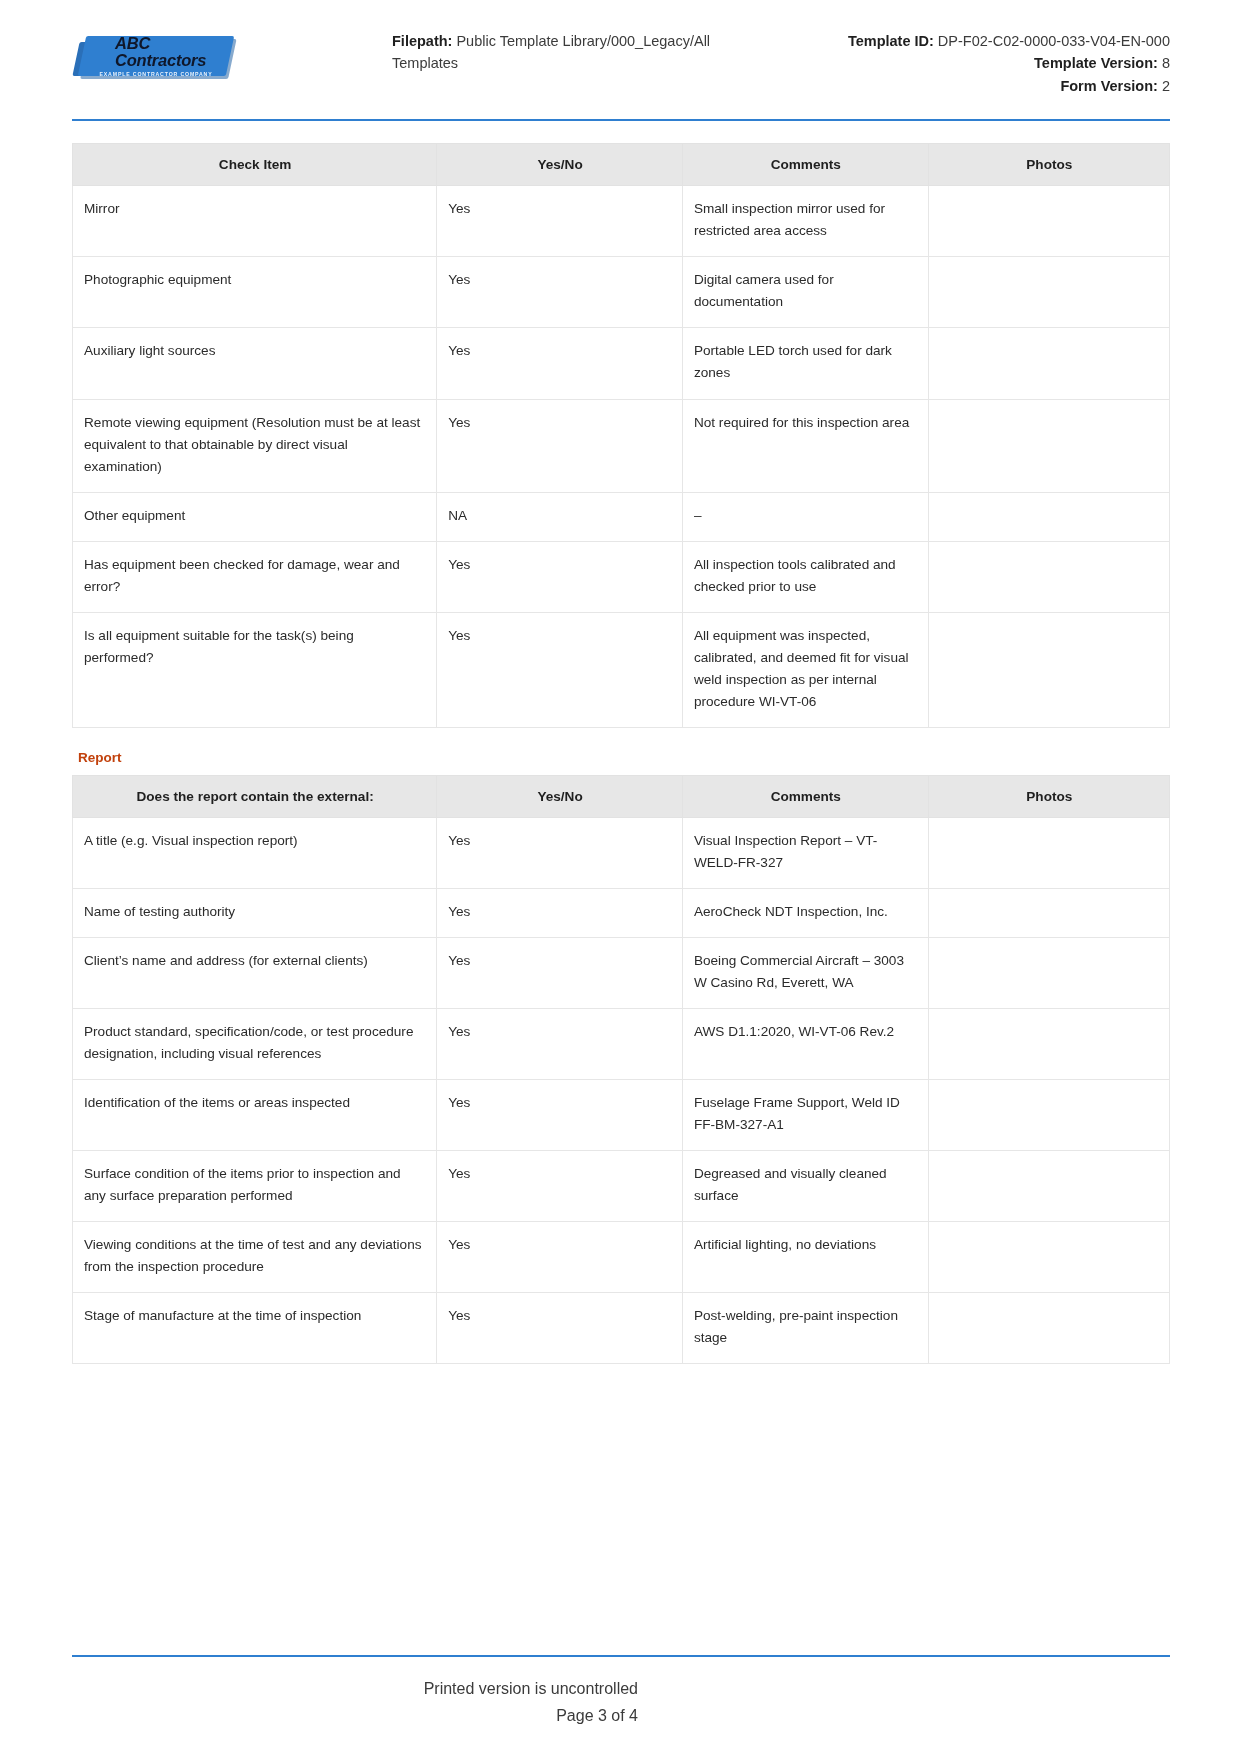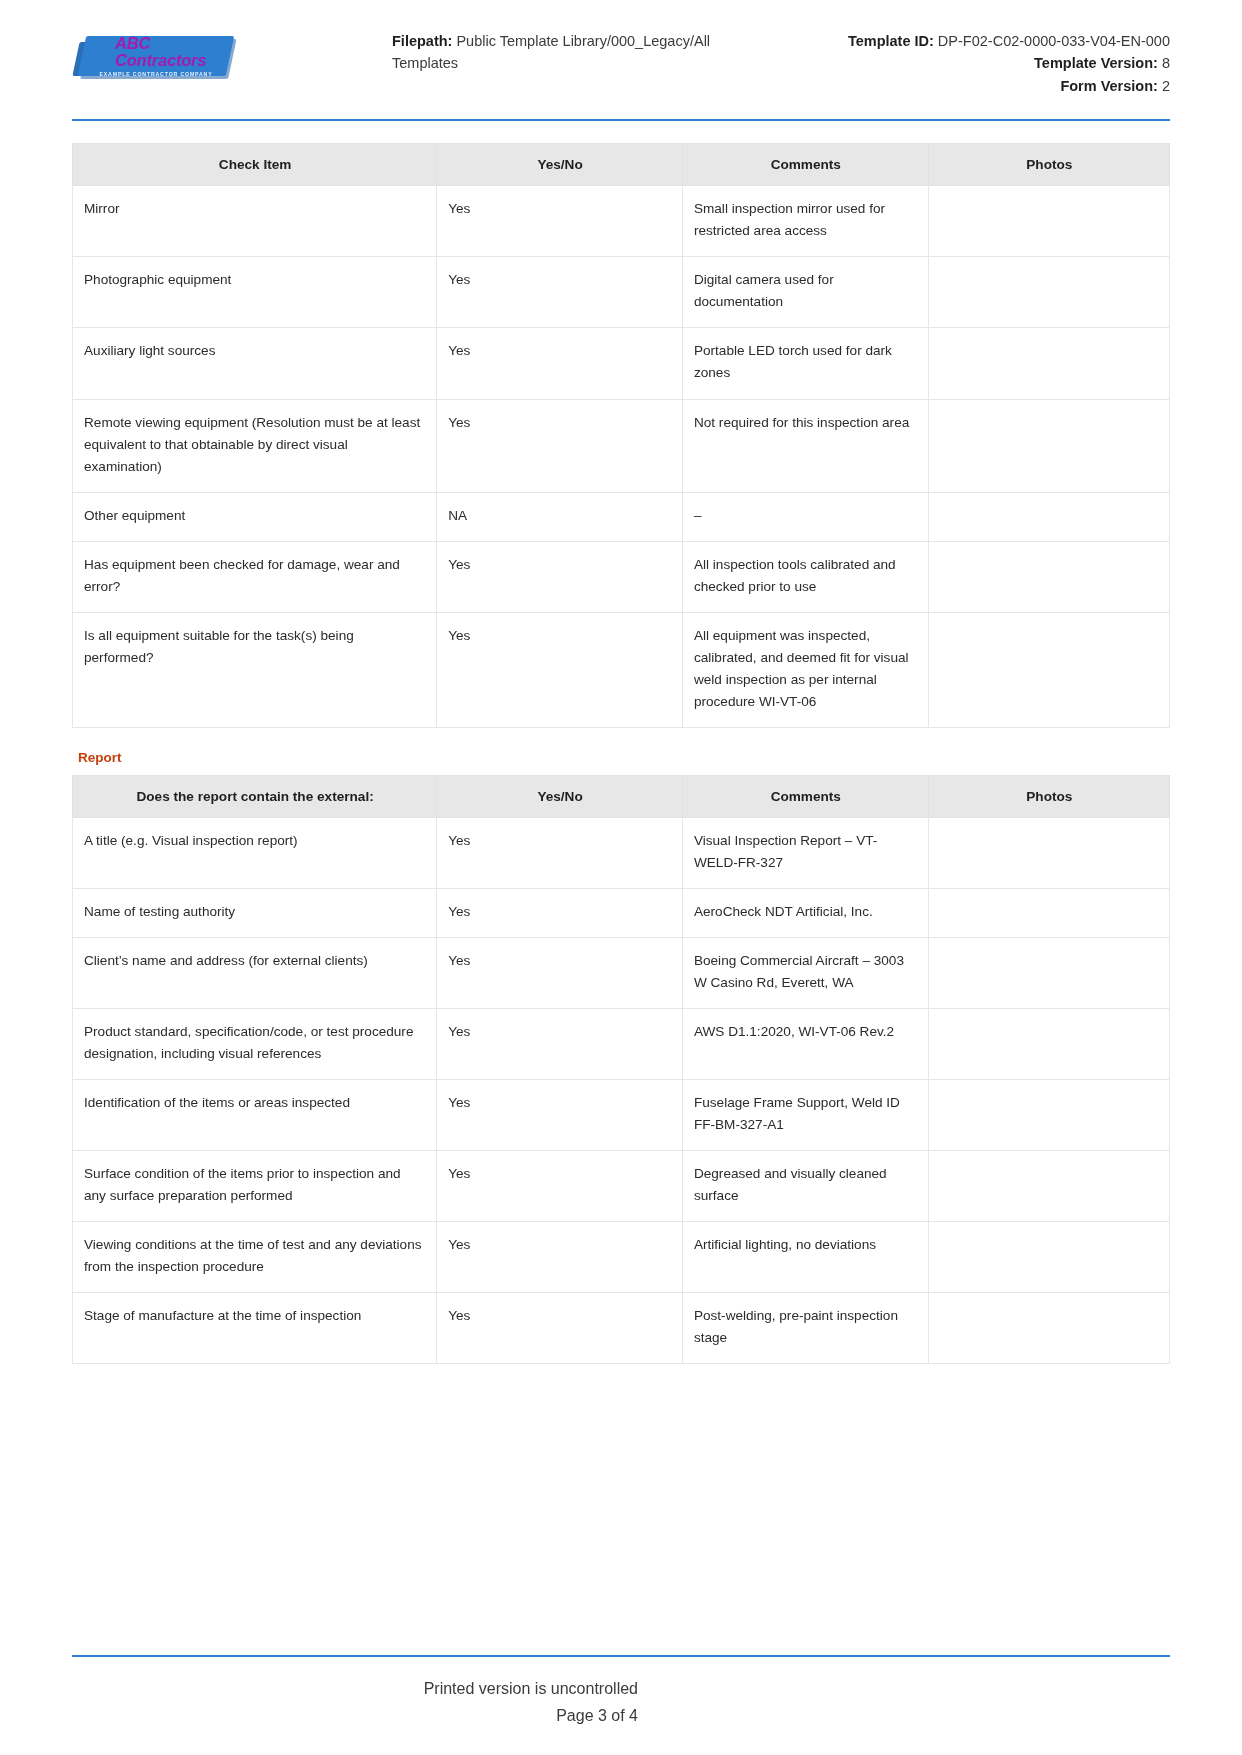--- a/index.html
+++ b/index.html
@@ -64,21 +64,21 @@
   .logo-text {
     position: absolute;
     inset: 0;
     display: flex;
     flex-direction: column;
     align-items: center;
     justify-content: center;
     z-index: 3;
   }
   .logo-title {
-    color: #a21caf;
+    color: #0f172a;
     font-weight: bold;
     font-style: italic;
     font-size: 16.5px;
     letter-spacing: -0.2px;
     line-height: 1;
     margin-left: 33px;
   }
   .logo-sub {
     color: #eaf2fb;
     font-size: 5.2px;
@@ -298,21 +298,21 @@
       <tbody>
           <tr>
             <td>A title (e.g. Visual inspection report)</td>
             <td class="ans-yes">Yes</td>
             <td>Visual Inspection Report – VT-WELD-FR-327</td>
             <td class="photos"></td>
           </tr>
           <tr>
             <td>Name of testing authority</td>
             <td class="ans-yes">Yes</td>
-            <td>AeroCheck NDT Artificial, Inc.</td>
+            <td>AeroCheck NDT Inspection, Inc.</td>
             <td class="photos"></td>
           </tr>
           <tr>
             <td>Client’s name and address (for external clients)</td>
             <td class="ans-yes">Yes</td>
             <td>Boeing Commercial Aircraft – 3003 W Casino Rd, Everett, WA</td>
             <td class="photos"></td>
           </tr>
           <tr>
             <td>Product standard, specification/code, or test procedure designation, including visual references</td>

